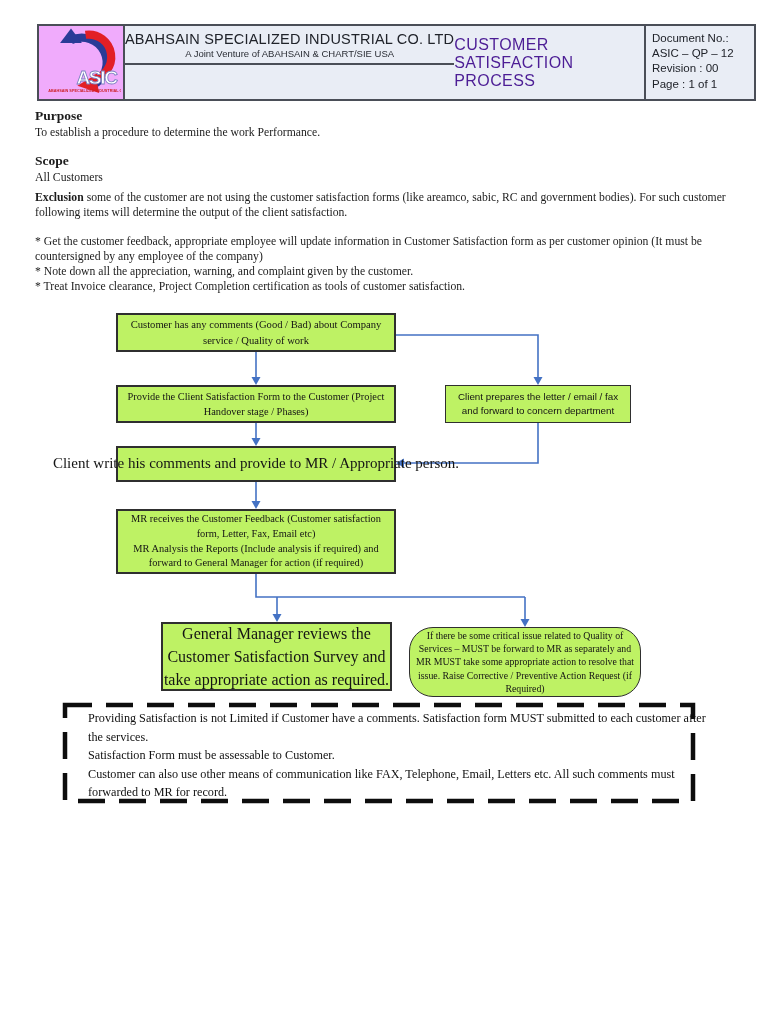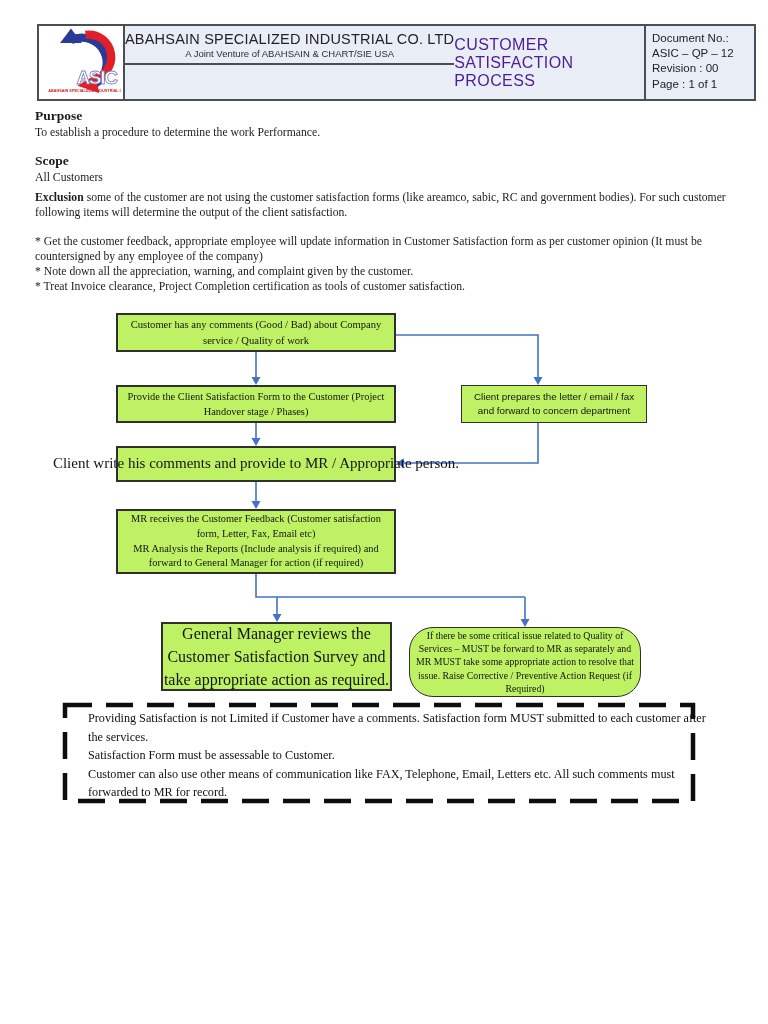--- a/index.html
+++ b/index.html
@@ -5,21 +5,21 @@
   html,body{margin:0;padding:0;background:#ffffff;}
   .page{
     position:relative;width:768px;height:1024px;background:#ffffff;overflow:hidden;
     font-family:"Liberation Serif", serif;color:#1c1c1c;
   }
   
   .hdr-table{
     position:absolute;left:37px;top:24px;width:719px;height:77px;
     border:2px solid #4a4e57;background:#e9edf5;display:flex;box-sizing:border-box;
   }
-  .logo-cell{width:86px;border-right:2px solid #4a4e57;background:#ffffff;
+  .logo-cell{width:86px;border-right:2px solid #4a4e57;background:#f0abfc;
     display:flex;align-items:center;justify-content:center;box-sizing:border-box;}
   .mid-col{flex:1;display:flex;flex-direction:row;box-sizing:border-box;}
   .mid-top{height:39px;border-bottom:2px solid #4a4e57;text-align:center;box-sizing:border-box;padding-top:5px;}
   .company-name{font-family:"Liberation Sans",sans-serif;font-size:14.5px;color:#20232a;letter-spacing:.2px;}
   .joint-venture{font-family:"Liberation Sans",sans-serif;font-size:9.5px;color:#2a2d34;margin-top:1px;}
   .mid-bottom{flex:1;display:flex;align-items:center;justify-content:center;}
   .doc-title{font-family:"Liberation Sans",sans-serif;font-size:16px;color:#4c1d95;letter-spacing:.4px;}
   .doc-cell{width:110px;border-left:2px solid #4a4e57;box-sizing:border-box;
     font-family:"Liberation Sans",sans-serif;font-size:11.5px;line-height:1.32;
     padding:5px 2px 0 6px;color:#20232a;}
@@ -32,21 +32,21 @@
   
   .fc-box{
     position:absolute;background:#bef264;border:2px solid #2f2f2f;box-sizing:border-box;
     display:flex;align-items:center;justify-content:center;text-align:center;
     font-family:"Liberation Serif",serif;line-height:1.45;color:#141414;
   }
   .fc-thin{border-width:1.5px;}
   #box-customer-comments{left:116px;top:313px;width:280px;height:39px;font-size:10.6px;padding:2px 5px;}
   #box-provide-form{left:116px;top:385px;width:280px;height:38px;font-size:10.4px;padding:2px 4px;}
   #box-client-prepares{left:445px;top:385px;width:186px;height:38px;font-size:9.8px;padding:2px 5px;
-      font-family:"Liberation Sans",sans-serif;line-height:1.4;margin-left:16px;}
+      font-family:"Liberation Sans",sans-serif;line-height:1.4;}
   #box-client-writes{left:116px;top:446px;width:280px;height:36px;font-size:15px;white-space:nowrap;}
   #box-mr-receives{left:116px;top:509px;width:280px;height:65px;font-size:10.4px;padding:17px 5px;
       flex-direction:column;line-height:1.42;}
   #box-gm-reviews{left:161px;top:622px;width:231px;height:69px;font-size:16px;padding:2px 0;}
   #box-critical-issue{left:409px;top:627px;width:232px;height:70px;font-size:9.8px;padding:1px 4px;line-height:1.36;border-radius:24px;}
   svg.overlay{position:absolute;left:0;top:0;}
   
   .note-text{left:88px;top:709px;width:618px;font-size:12.2px;line-height:18.6px;color:#101010;}
   .note-text p{margin:0;}
 </style>

